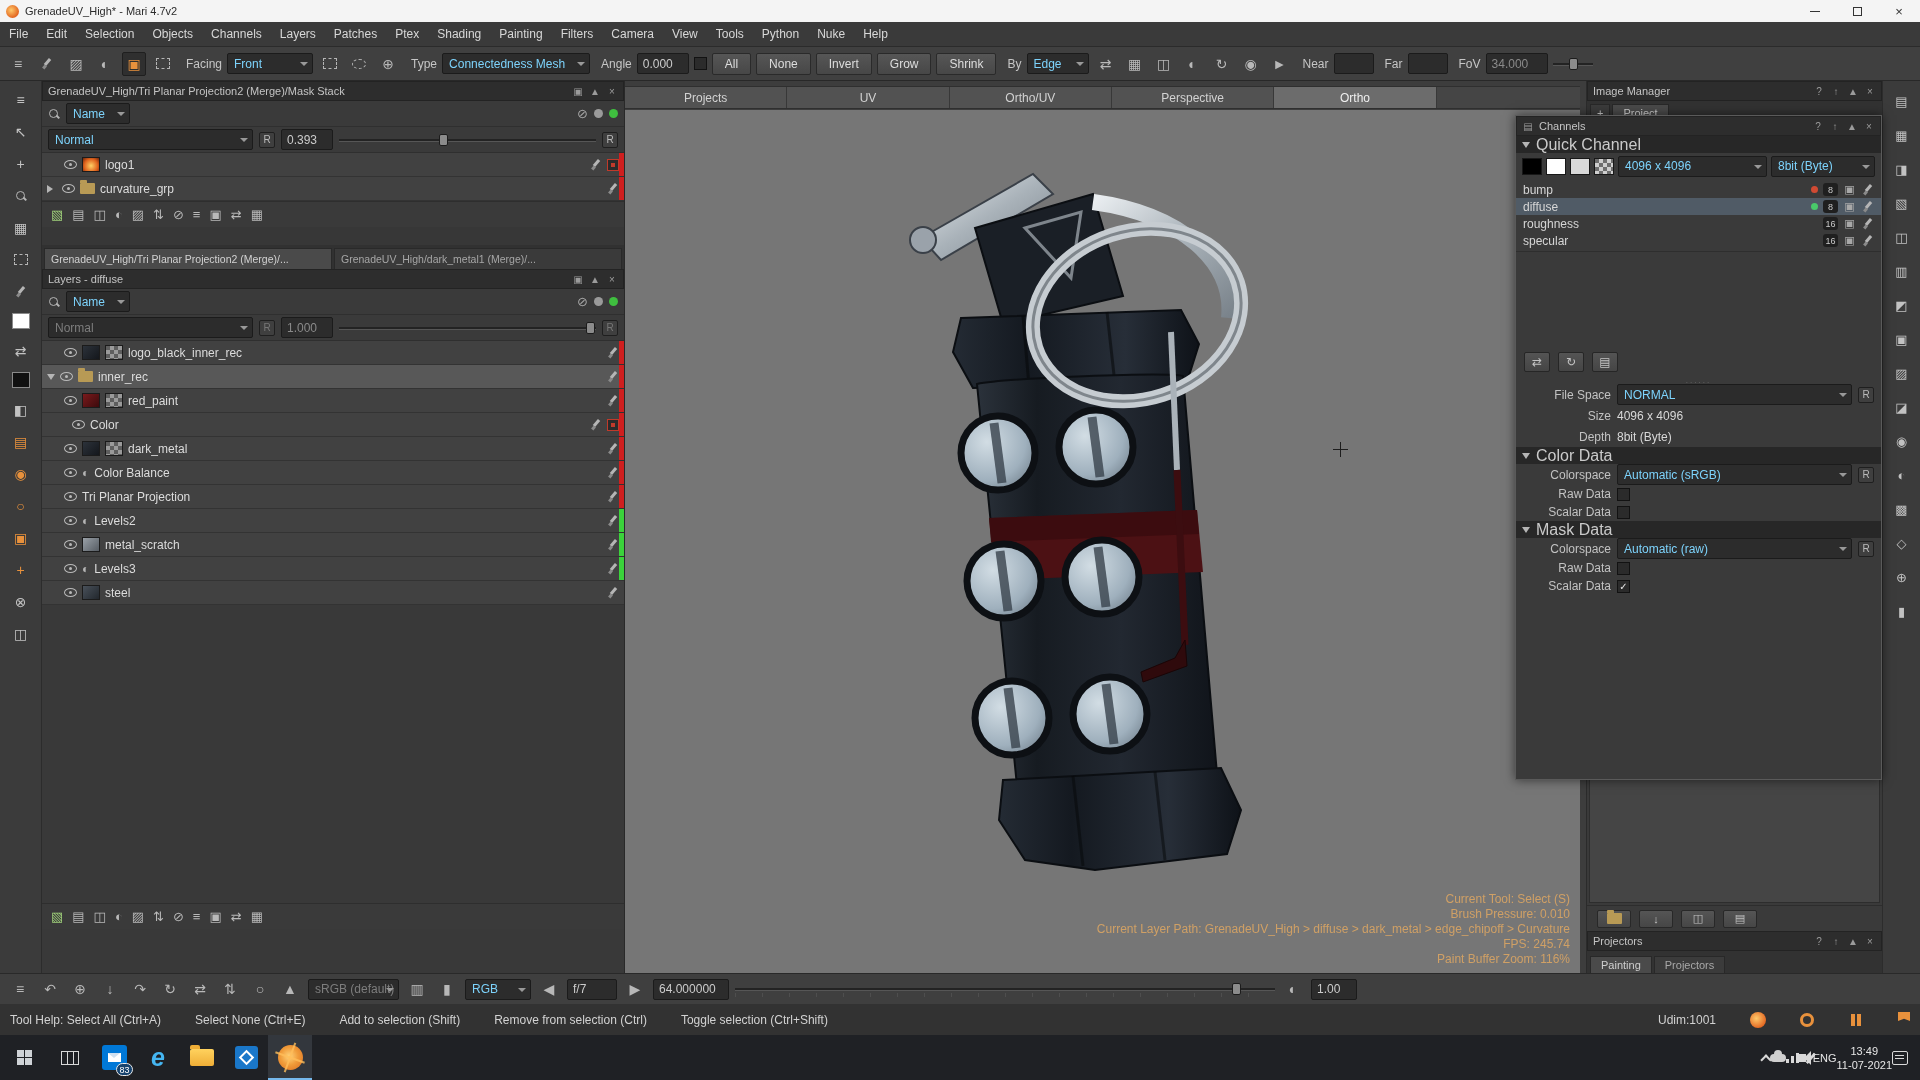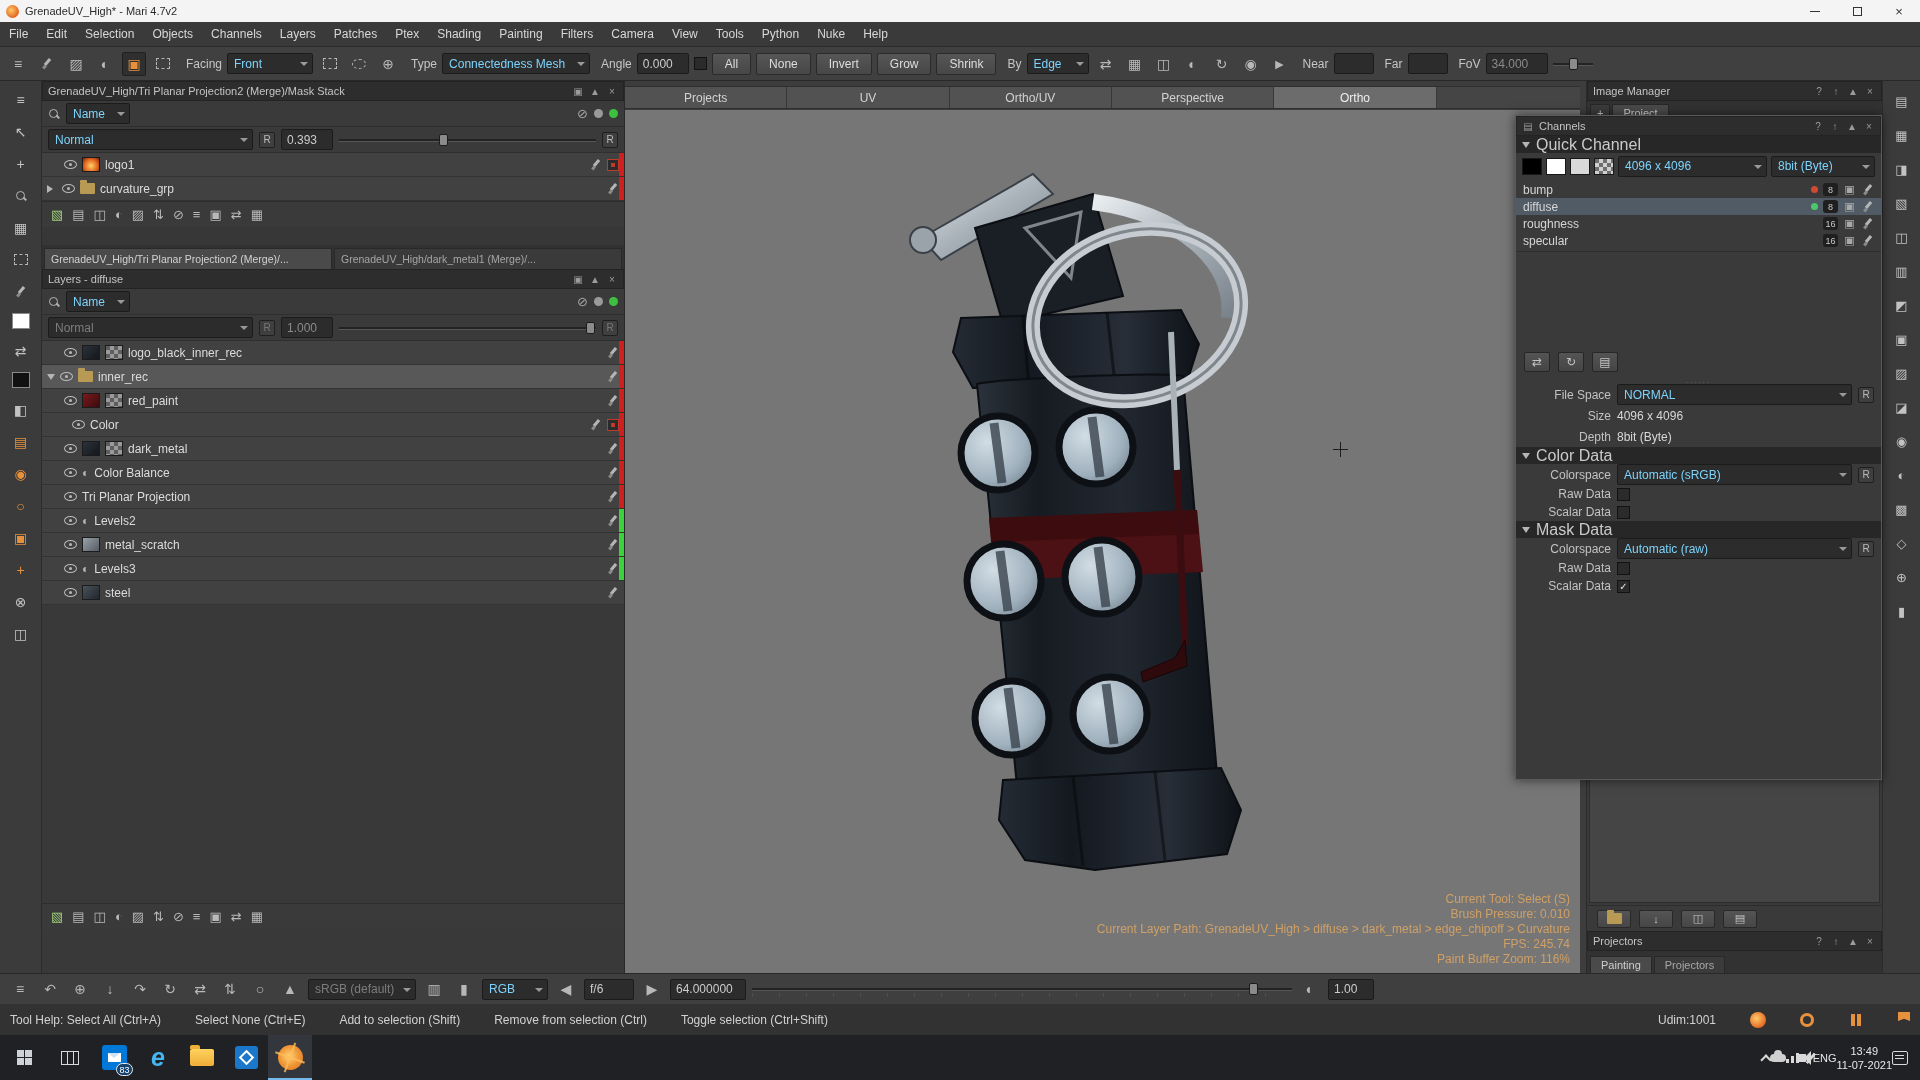--- a/index.html
+++ b/index.html
@@ -777,26 +777,26 @@
   <span class="ticon">≡</span>
   <span class="ticon">↶</span>
   <span class="ticon">⊕</span>
   <span class="ticon">↓</span>
   <span class="ticon">↷</span>
   <span class="ticon">↻</span>
   <span class="ticon">⇄</span>
   <span class="ticon">⇅</span>
   <span class="ticon">○</span>
   <span class="ticon">▲</span>
-  <span class="dd dis" style="width:108px">sRGB (default)</span>
+  <span class="dd dis" style="width:91px">sRGB (default)</span>
   <span class="ticon">▥</span>
   <span class="ticon">▮</span>
   <span class="dd" style="width:66px">RGB</span>
   <span class="ticon">◀</span>
-  <span class="field" style="width:50px">f/6</span>
+  <span class="field" style="width:50px">f/7</span>
   <span class="ticon">▶</span>
   <span class="field" style="width:76px">64.000000</span>
   <span class="bslider">
       <span class="handle" style="left:92%"></span>
     </span>
   <span class="ticon">◐</span>
   <span class="field" style="width:46px">1.00</span>
 </div>
 
 <div id="statusbar">

